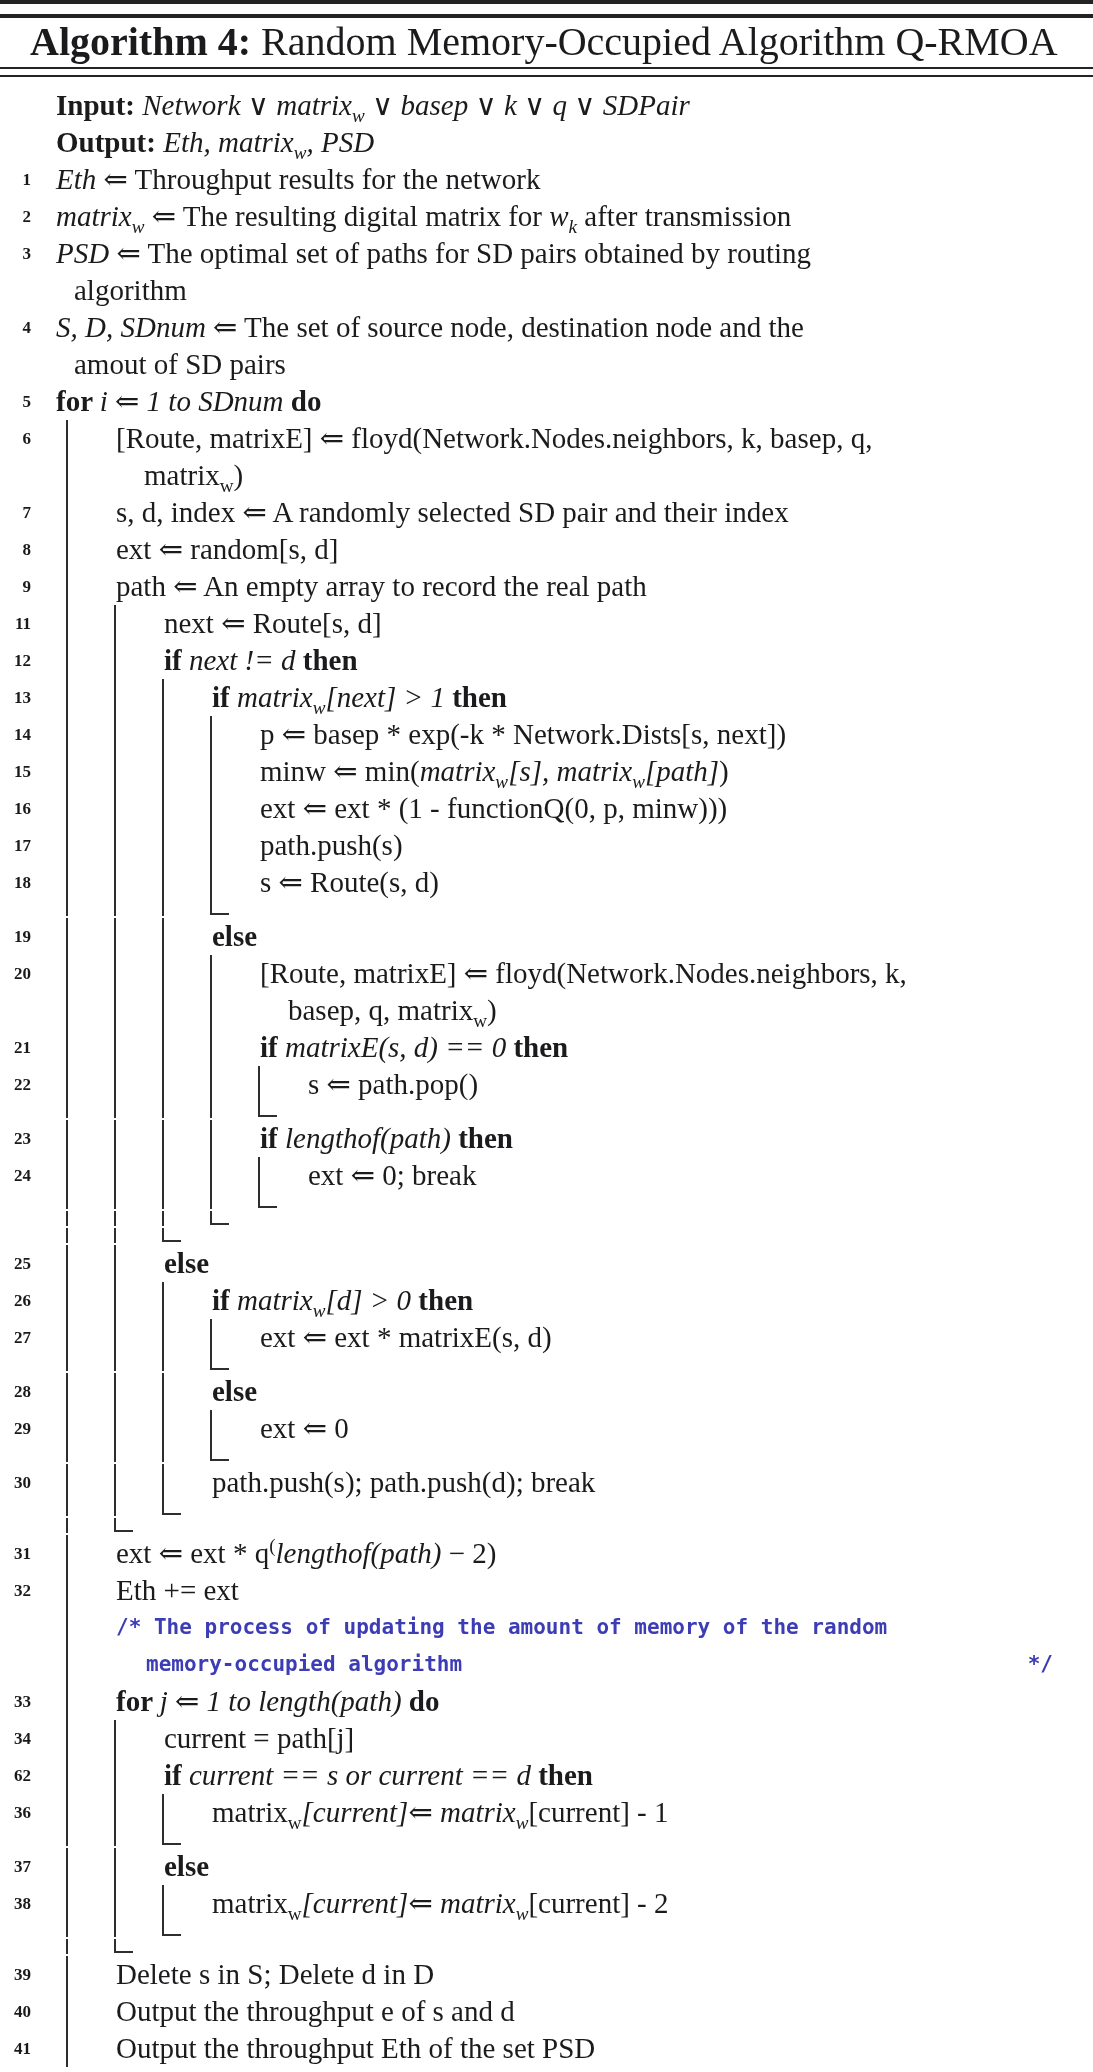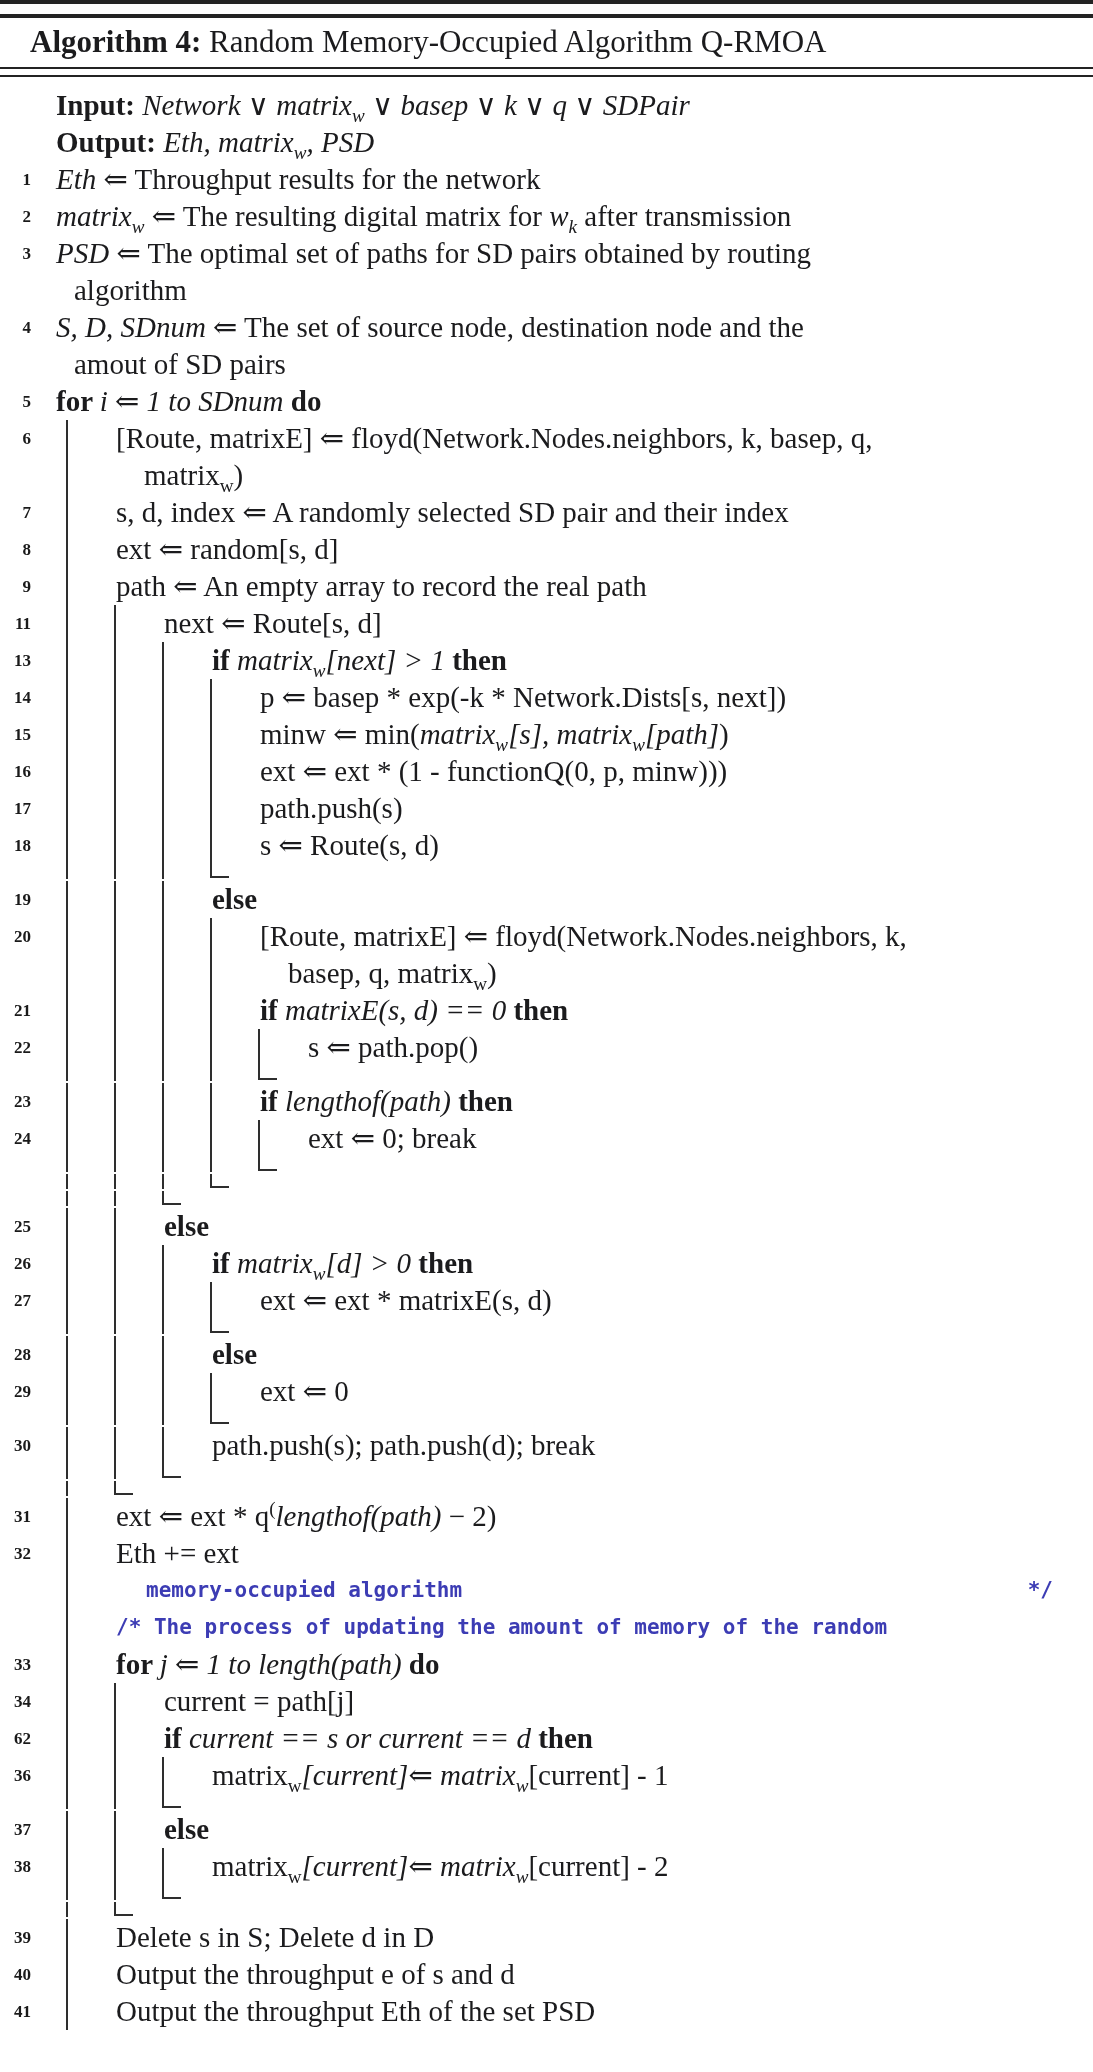--- a/index.html
+++ b/index.html
@@ -5,21 +5,21 @@
   html,body{margin:0;padding:0;background:#ffffff;}
   #figure{
     width:1093px; min-height:2072px; box-sizing:border-box;
     background:#ffffff; color:#1b1b1d;
     font-family:"Liberation Serif","DejaVu Serif",serif;
     padding-bottom:6px;
   }
   .rule-double-top{height:10px;border-top:4px solid #232323;border-bottom:4px solid #232323;}
   .rule-double-sub{height:6px;border-top:2px solid #232323;border-bottom:2px solid #232323;}
   .caption{
-    padding:4px 10px 5px 30px; font-size:31px; line-height:40px; white-space:nowrap;
+    padding:4px 10px 5px 30px; font-size:40px; line-height:40px; white-space:nowrap;
   }
   .caption .cap-label{font-weight:bold;}
   #algo-body{padding:10px 26px 4px 0;}
   .row{display:flex;align-items:stretch;min-height:37px;line-height:37px;font-size:29px;}
   .row .num{
     flex:none;width:44px;box-sizing:border-box;padding-right:13px;text-align:right;
     font-weight:bold;font-size:17px;color:#1a1a1a;line-height:inherit;
   }
   .row .spacer{flex:none;width:22px;}
   .row .bar{flex:none;width:46px;border-left:2px solid #2e2e2e;}
@@ -120,20 +120,27 @@
         <span class="content"><span class="seg-n">path ⇐ An empty array to record the real path</span></span>
       </div>
       <div class="row code">
         <span class="num">11</span>
         <span class="spacer"></span>
         <span class="bar"></span>
         <span class="bar"></span>
         <span class="content"><span class="seg-n">next ⇐ Route[s, d]</span></span>
       </div>
       <div class="row code">
+        <span class="num">12</span>
+        <span class="spacer"></span>
+        <span class="bar"></span>
+        <span class="bar"></span>
+        <span class="content"><span class="seg-b">if </span><span class="seg-i">next != d </span><span class="seg-b">then</span></span>
+      </div>
+      <div class="row code">
         <span class="num">13</span>
         <span class="spacer"></span>
         <span class="bar"></span>
         <span class="bar"></span>
         <span class="bar"></span>
         <span class="content"><span class="seg-b">if </span><span class="seg-i">matrix</span><sub class="seg seg-i">w</sub><span class="seg-i">[next] &gt; 1 </span><span class="seg-b">then</span></span>
       </div>
       <div class="row code">
         <span class="num">14</span>
         <span class="spacer"></span>
@@ -366,36 +373,36 @@
         <span class="num">31</span>
         <span class="spacer"></span>
         <span class="bar"></span>
         <span class="content"><span class="seg-n">ext ⇐ ext * q</span><sup class="seg">(</sup><span class="seg-i">lengthof(path)</span><span class="seg-n"> − 2)</span></span>
       </div>
       <div class="row code">
         <span class="num">32</span>
         <span class="spacer"></span>
         <span class="bar"></span>
         <span class="content"><span class="seg-n">Eth += ext</span></span>
+      </div>
+      <div class="row comment">
+        <span class="num"></span>
+        <span class="spacer"></span>
+        <span class="bar"></span>
+        <span class="content" style="color: rgb(60, 60, 180);">
+          <span>/* The process of updating the amount of memory of the random</span>
+        </span>
       </div>
       <div class="row comment">
         <span class="num"></span>
         <span class="spacer"></span>
         <span class="bar"></span>
         <span class="content c2" style="color: rgb(60, 60, 180);">
           <span>memory-occupied algorithm</span>
           <span class="trail">*/</span>
-        </span>
-      </div>
-      <div class="row comment">
-        <span class="num"></span>
-        <span class="spacer"></span>
-        <span class="bar"></span>
-        <span class="content" style="color: rgb(60, 60, 180);">
-          <span>/* The process of updating the amount of memory of the random</span>
         </span>
       </div>
       <div class="row code">
         <span class="num">33</span>
         <span class="spacer"></span>
         <span class="bar"></span>
         <span class="content"><span class="seg-b">for </span><span class="seg-i">j ⇐ 1 to length(path) </span><span class="seg-b">do</span></span>
       </div>
       <div class="row code">
         <span class="num">34</span>

